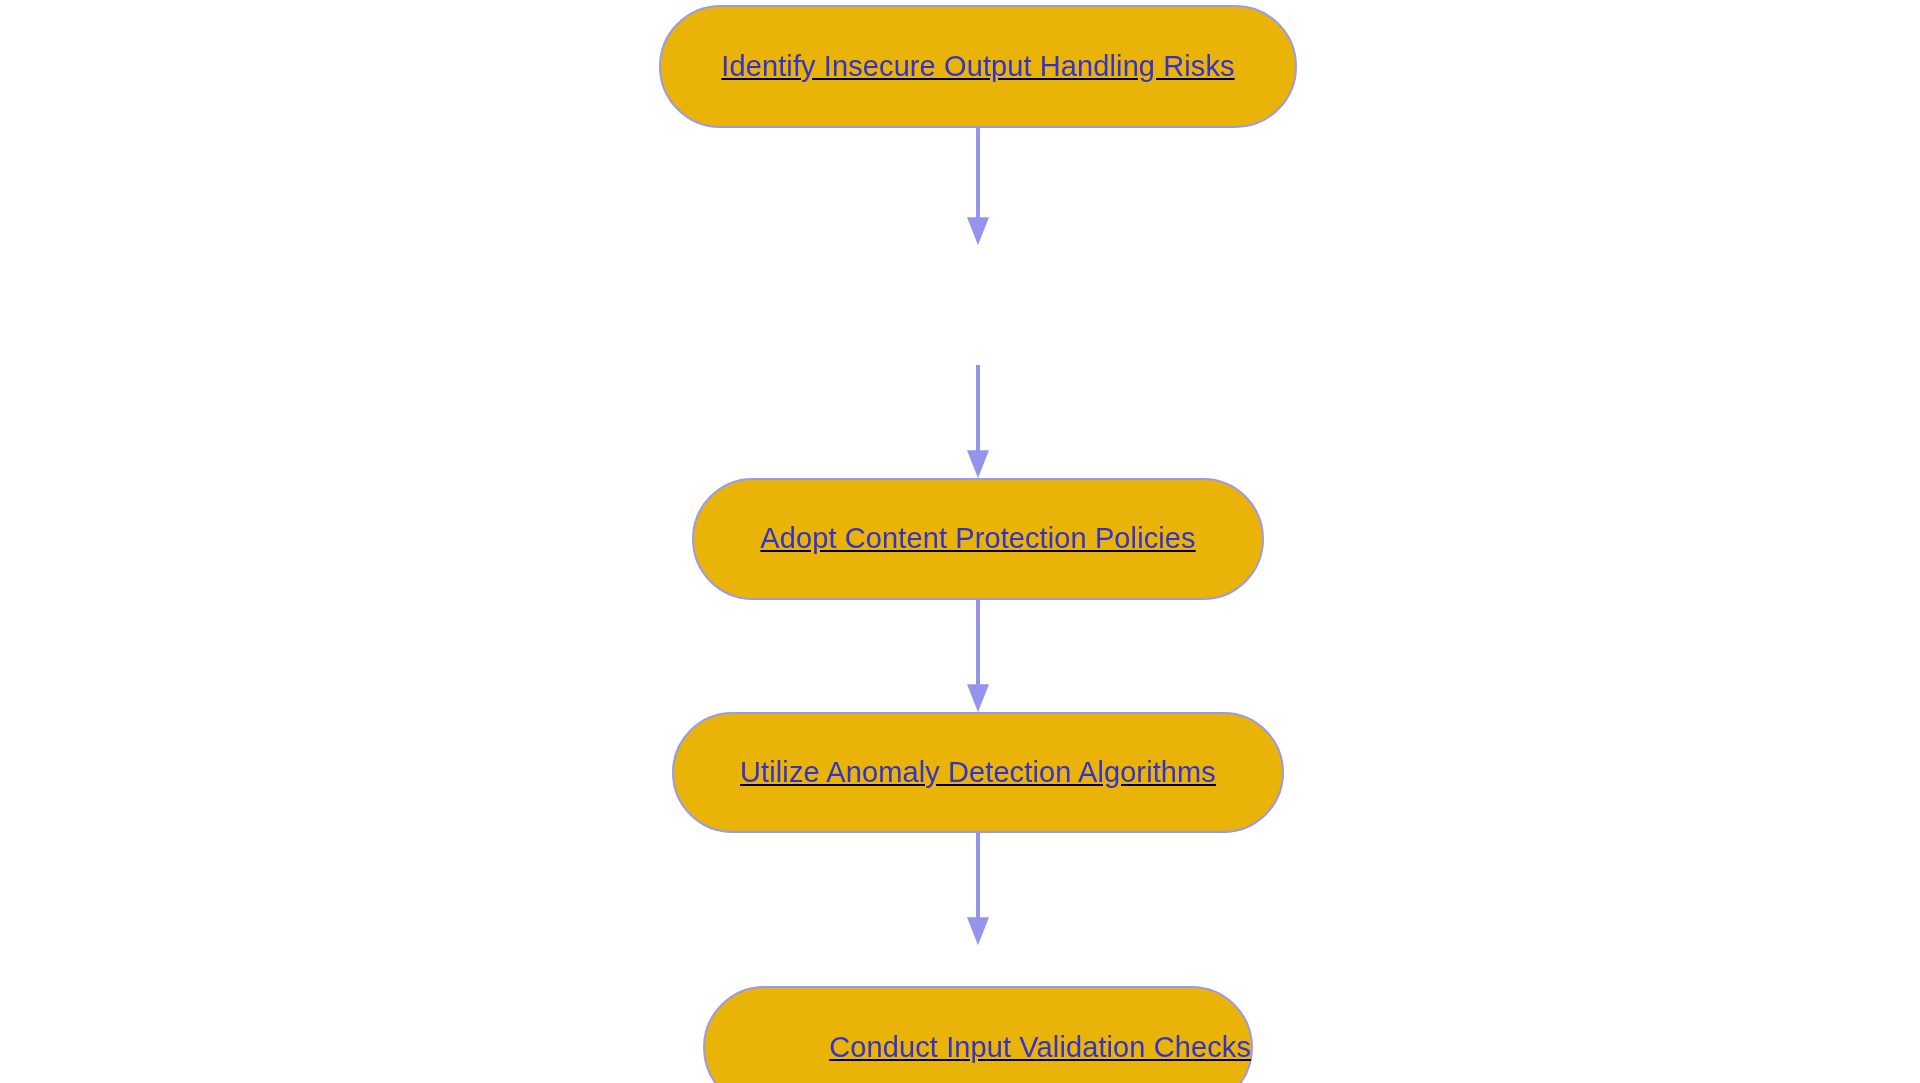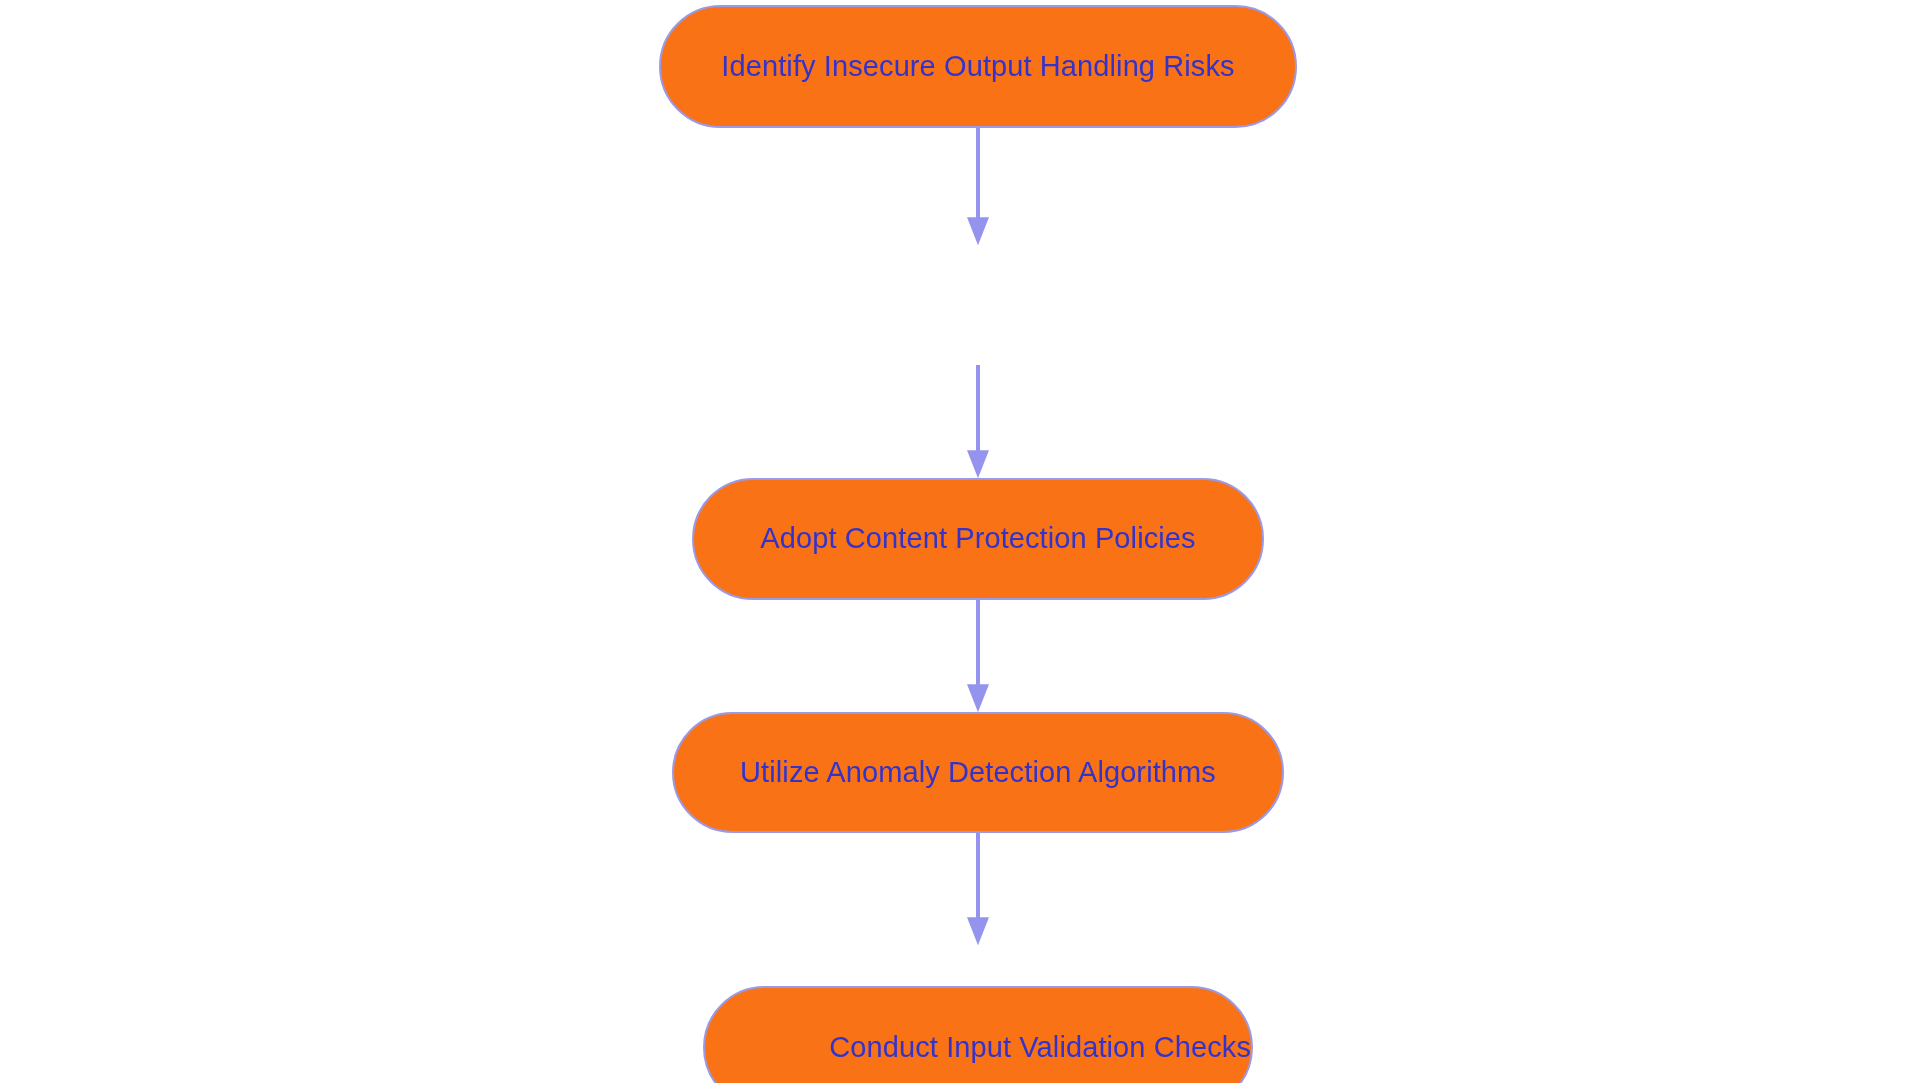--- a/index.html
+++ b/index.html
@@ -23,27 +23,28 @@
   #flow-svg {
     position: absolute;
     top: 0;
     left: 0;
     width: 1920px;
     height: 1083px;
   }
   .node {
     position: absolute;
     box-sizing: border-box;
-    background: #f97316;
+    background: #eab308;
     border: 2px solid #9a9ae8;
     border-radius: 999px;
     display: flex;
     align-items: center;
     justify-content: center;
     z-index: 2;
+    text-decoration: underline;
   }
   .node-label {
     color: #3333cc;
     font-size: 29px;
     font-weight: 400;
     letter-spacing: 0.1px;
     white-space: nowrap;
     text-align: center;
     line-height: 1.1;
     font-family: "Liberation Sans", "DejaVu Sans", sans-serif;

